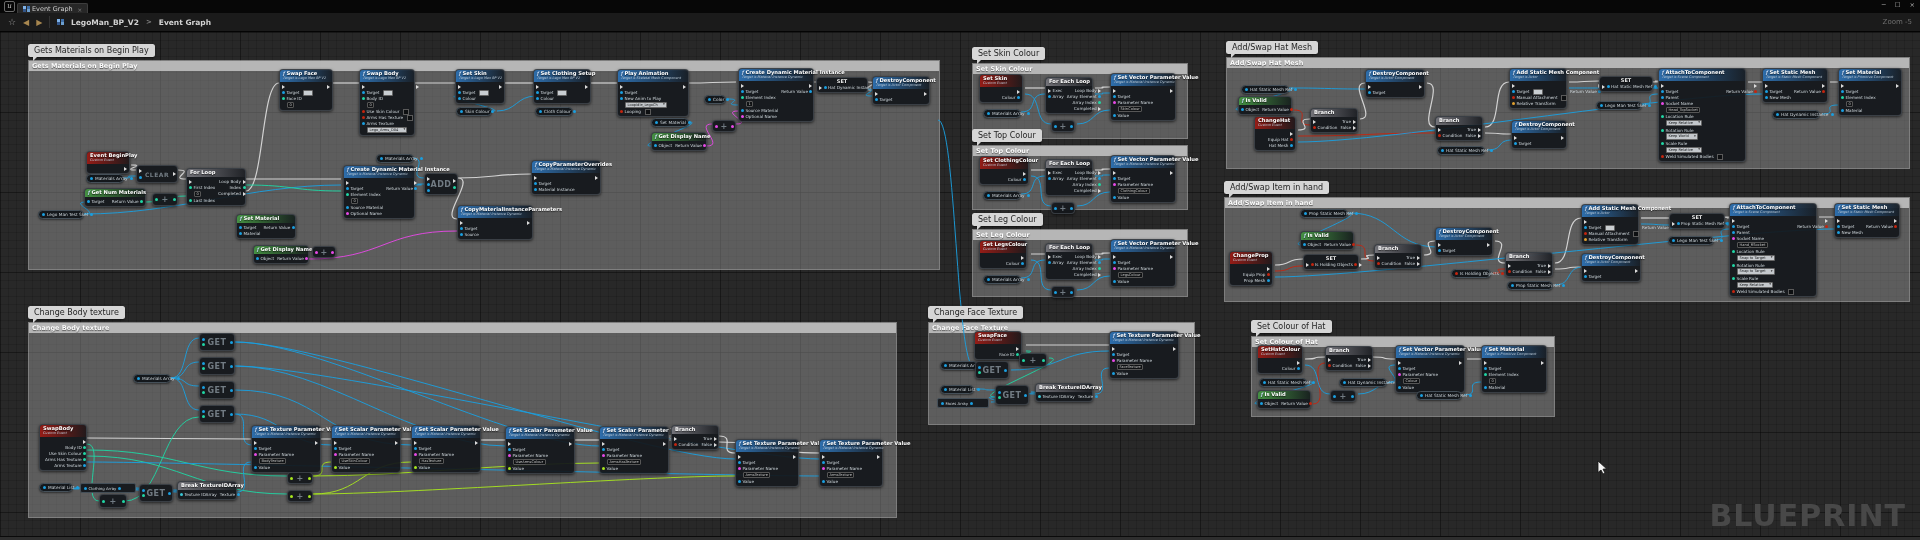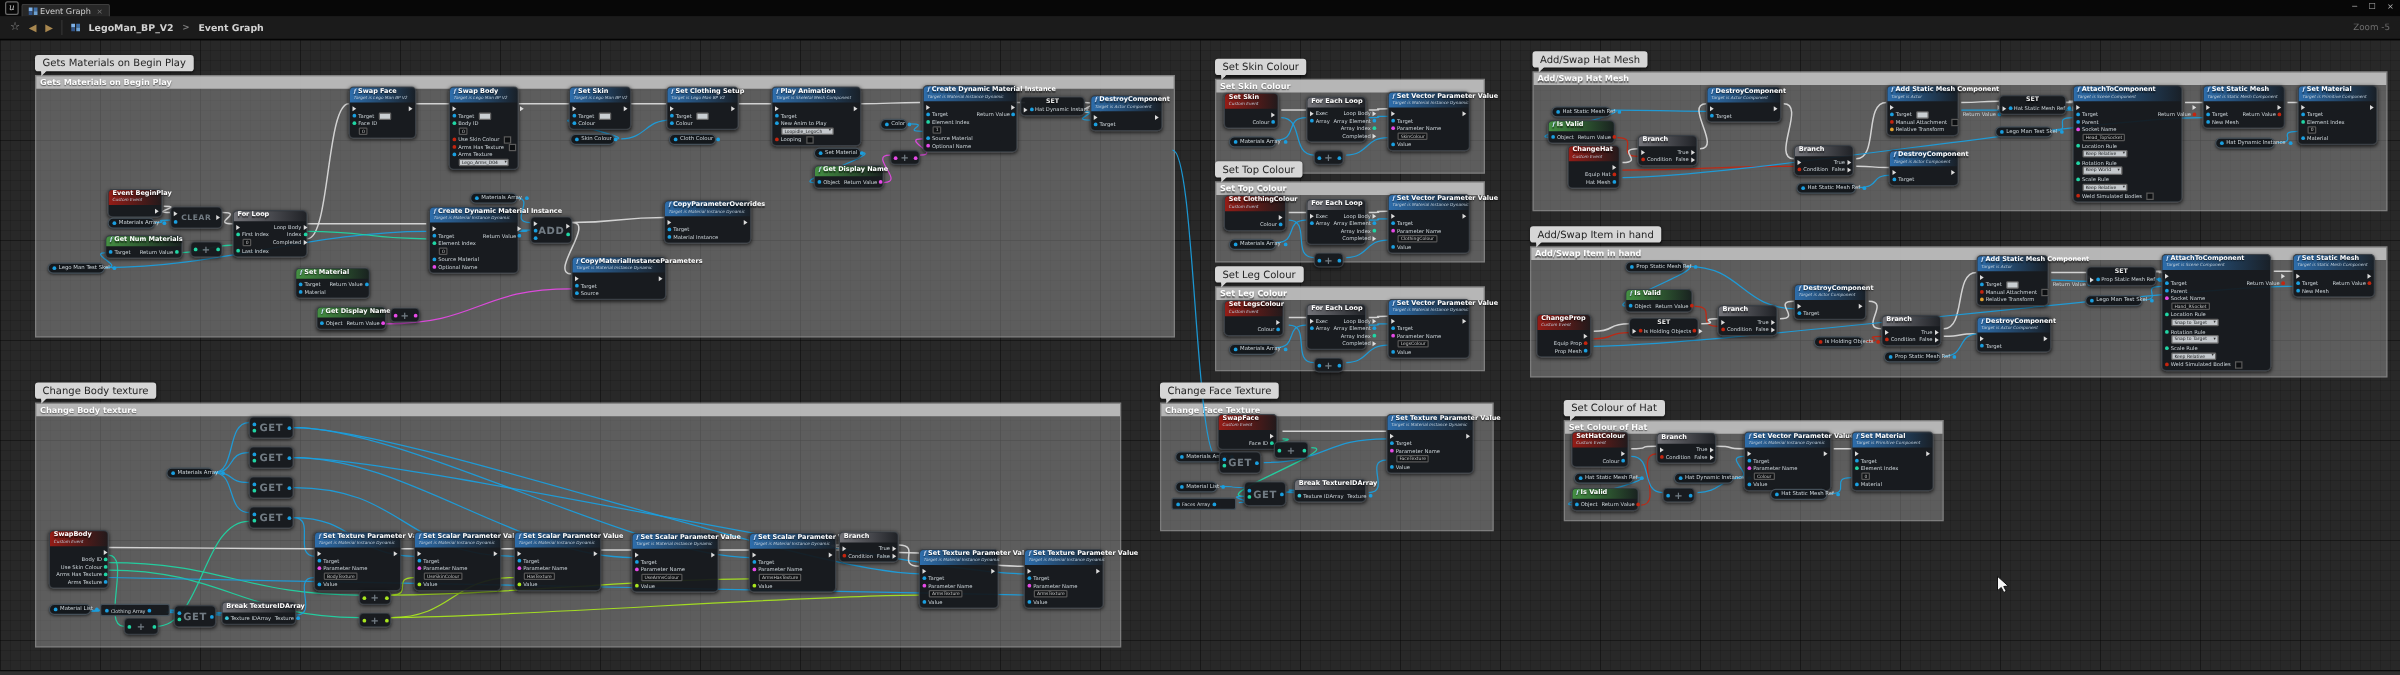--- a/index.html
+++ b/index.html
@@ -109,20 +109,21 @@
         <span></span>
         <span></span>
         <span></span>
       </span>
     <span class="crumb">LegoMan_BP_V2</span>
     <span class="crumb-sep">&gt;</span>
     <span class="crumb">Event Graph</span>
     <span class="tb-zoom">Zoom -5</span>
   </div>
   <div id="canvas">
+    <div id="watermark">BLUEPRINT</div>
     <div class="layer" id="layer-comments">
         <div class="bubble" style="left: 28px; top: 12px;">Gets Materials on Begin Play</div>
         <div class="comment" style="left: 28px; top: 28px; width: 912px; height: 210px;">
           <div class="comment-hd">Gets Materials on Begin Play</div>
         </div>
         <div class="bubble" style="left: 28px; top: 274px;">Change Body texture</div>
         <div class="comment" style="left: 28px; top: 290px; width: 869px; height: 196px;">
           <div class="comment-hd">Change Body texture</div>
         </div>
         <div class="bubble" style="left: 972px; top: 15px;">Set Skin Colour</div>

